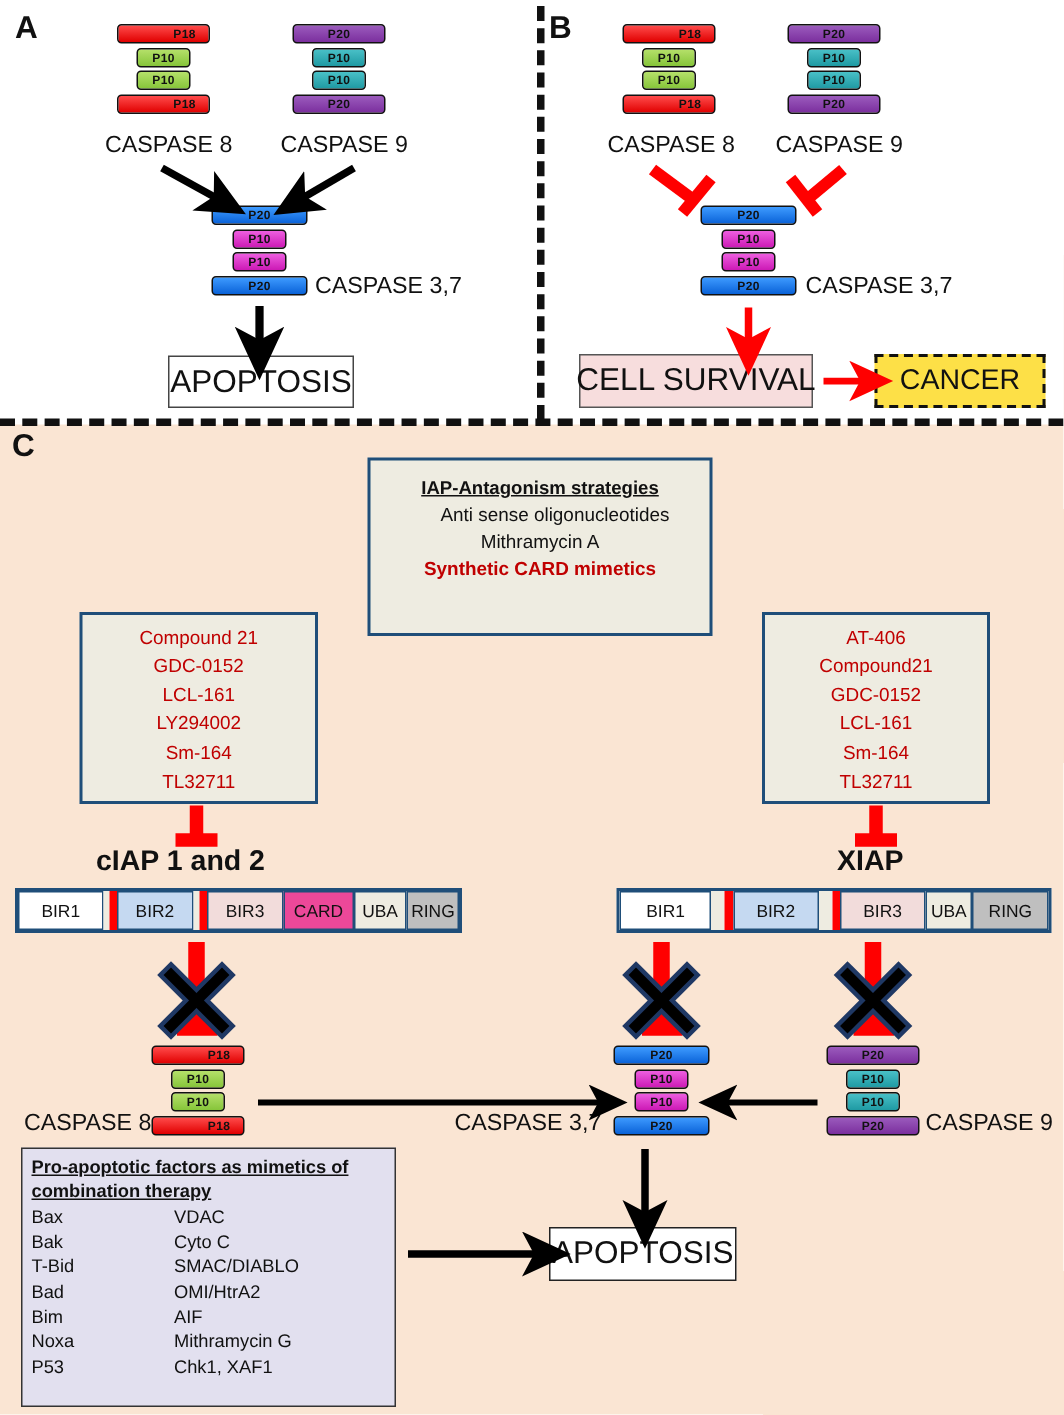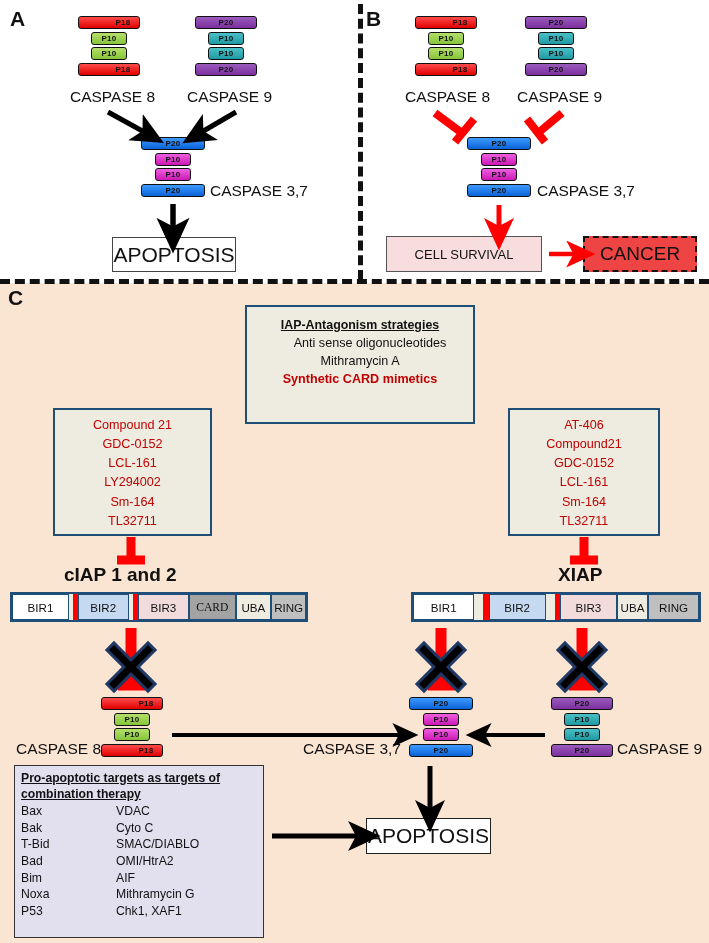--- a/index.html
+++ b/index.html
@@ -32,23 +32,23 @@
   .c-mag   {background:linear-gradient(#ee5fe0,#cc19b5);}
   
   .lbl{position:absolute;font-size:15.5px;color:#111;white-space:nowrap;}
   
   .obox{position:absolute;box-sizing:border-box;display:flex;
         align-items:center;justify-content:center;
         font-size:21px;color:#111;white-space:nowrap;}
   #apoptosis-box-a{left:112px;top:237px;width:124px;height:35px;
         background:#fff;border:1.6px solid #444;}
   #cell-survival-box{left:386px;top:236px;width:156px;height:36px;
-        background:#f7dddd;border:1.8px solid #555;font-size:13px;}
+        background:#f7dddd;border:1.8px solid #555;font-size:21px;}
   #cancer-box{left:583px;top:236px;width:114px;height:36px;
-        background:#ef4444;border:2.5px dashed #111;font-size:19px;}
+        background:#fde047;border:2.5px dashed #111;font-size:19px;}
   #apoptosis-box-c{left:366px;top:818px;width:125px;height:36px;
         background:#fff;border:1.8px solid #222;}
   
   .ibox{position:absolute;box-sizing:border-box;}
   #iap-strategies-box{left:245px;top:305px;width:230px;height:119px;
         background:#eeece1;border:2.6px solid #1f4e79;}
   #left-compound-box{left:53px;top:408px;width:159px;height:128px;
         background:#eeece1;border:2.6px solid #1f4e79;}
   #right-compound-box{left:508px;top:408px;width:152px;height:128px;
         background:#eeece1;border:2.6px solid #1f4e79;}
@@ -179,21 +179,21 @@
 <div class="protein-name" style="left:558px;top:564px;">XIAP</div>
 
 <div class="dbar" id="ciap-bar" style="left:10px;top:592px;width:298px;">
     <div class="dseg" style="width: 64px; background: rgb(255, 255, 255);">BIR1</div>
     <div class="dseg dsp" style="width: 5px; background: rgb(238, 236, 225); border: none;"></div>
     <div class="dseg dsp" style="width: 5px; background: rgb(255, 0, 0); border: none;"></div>
     <div class="dseg" style="width: 57px; background: rgb(197, 217, 241);">BIR2</div>
     <div class="dseg dsp" style="width: 5px; background: rgb(238, 236, 225); border: none;"></div>
     <div class="dseg dsp" style="width: 5px; background: rgb(255, 0, 0); border: none;"></div>
     <div class="dseg" style="width: 58px; background: rgb(242, 220, 219);">BIR3</div>
-    <div class="dseg" style="width: 52px; background: #a3a3a3; font-family: Liberation Serif, serif;">CARD</div>
+    <div class="dseg" style="width: 52px; background: #ec4899;">CARD</div>
     <div class="dseg" style="width: 40px; background: rgb(238, 236, 225);">UBA</div>
     <div class="dseg" style="width: 39px; background: rgb(191, 191, 191);">RING</div>
   </div>
 <div class="dbar" id="xiap-bar" style="left:411px;top:592px;width:290px;">
     <div class="dseg" style="width: 69px; background: rgb(255, 255, 255);">BIR1</div>
     <div class="dseg dsp" style="width: 10px; background: rgb(238, 236, 225); border: none;"></div>
     <div class="dseg dsp" style="width: 6px; background: rgb(255, 0, 0); border: none;"></div>
     <div class="dseg" style="width: 64px; background: rgb(197, 217, 241);">BIR2</div>
     <div class="dseg dsp" style="width: 10px; background: rgb(238, 236, 225); border: none;"></div>
     <div class="dseg dsp" style="width: 6px; background: rgb(255, 0, 0); border: none;"></div>
@@ -220,21 +220,21 @@
 
 <div class="abs" style="left:551px;top:697px;width:62px;height:62px;">
   <div class="cblock big c-purple" style="left:0px;top:0px;width:62px;">P20</div>
   <div class="cblock small c-teal" style="left:13px;top:16px;width:36px;">P10</div>
   <div class="cblock small c-teal" style="left:13px;top:31px;width:36px;">P10</div>
   <div class="cblock big c-purple" style="left:0px;top:47px;width:62px;">P20</div>
 </div>
 <div class="lbl" style="left:617px;top:740px;">CASPASE 9</div>
 
 <div class="ibox" id="pro-apoptotic-box">
-  <div class="pa-title">Pro-apoptotic targets as targets of</div>
+  <div class="pa-title">Pro-apoptotic factors as mimetics of</div>
   <div class="pa-title" style="padding-top:0;text-decoration:underline;">combination therapy</div>
   <div class="pa-grid" id="pa-grid">
       <div>Bax</div>
       <div>VDAC</div>
       <div>Bak</div>
       <div>Cyto C</div>
       <div>T-Bid</div>
       <div>SMAC/DIABLO</div>
       <div>Bad</div>
       <div>OMI/HtrA2</div>

